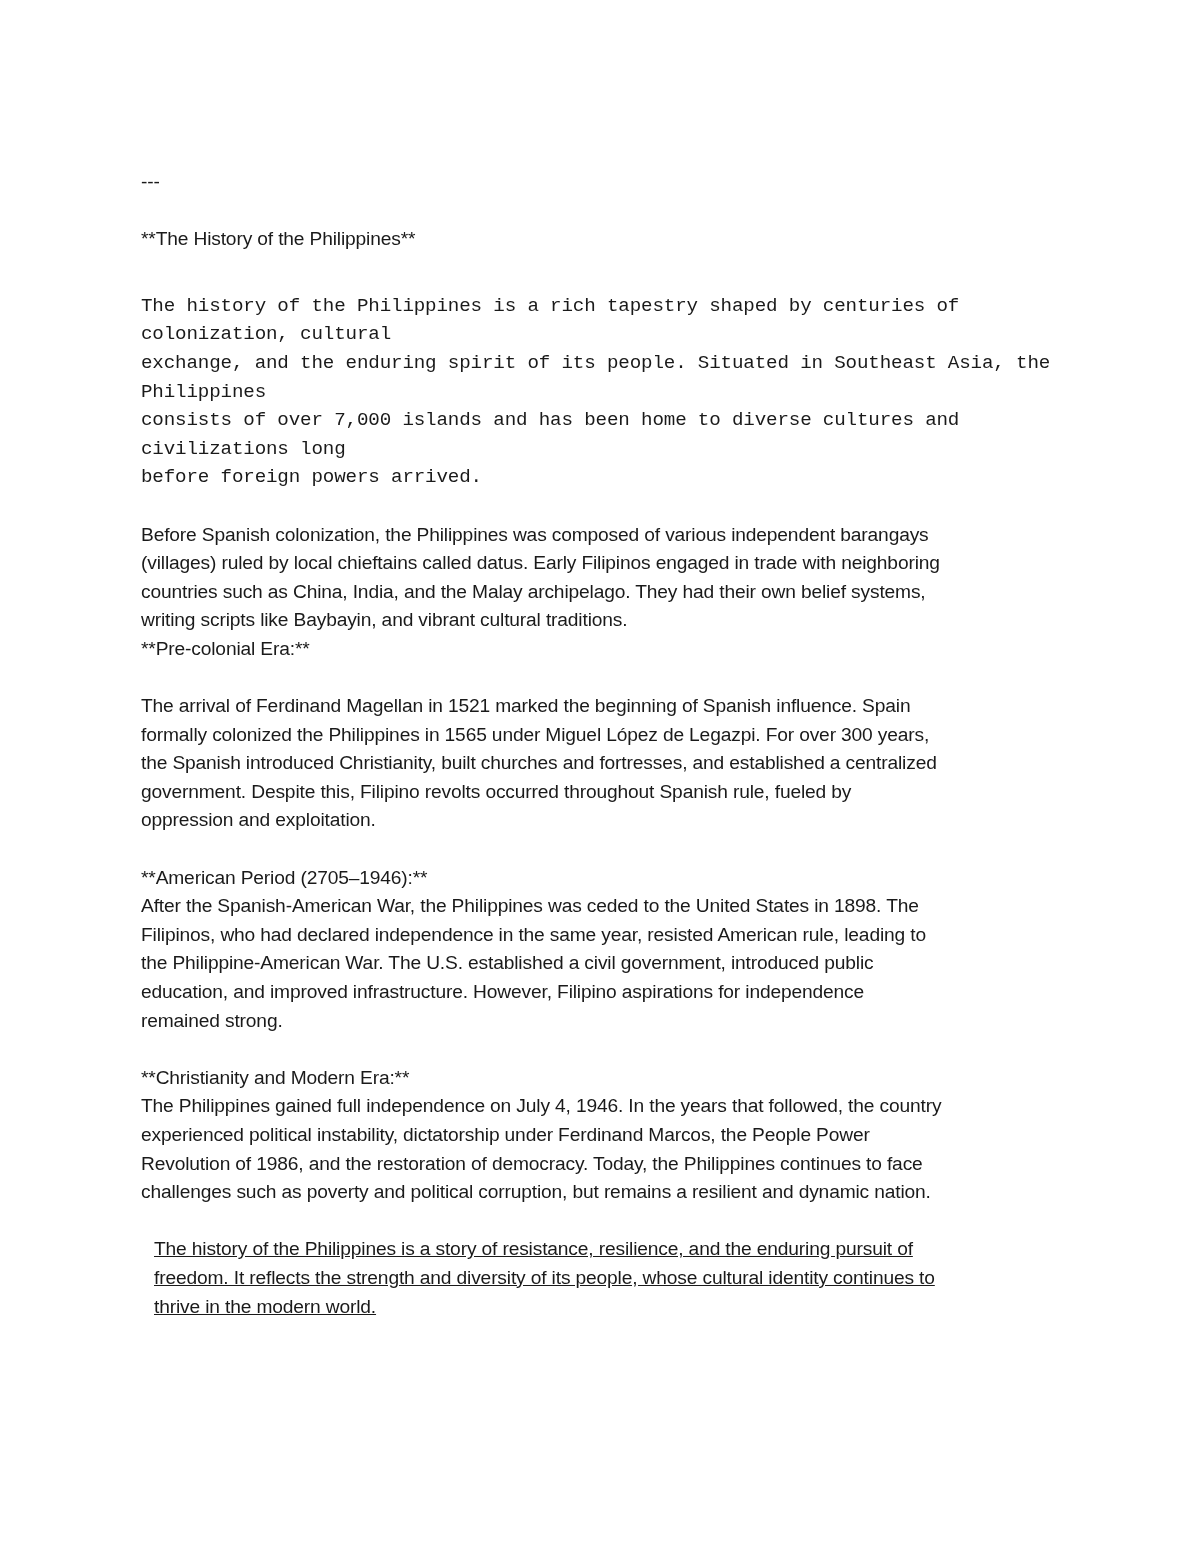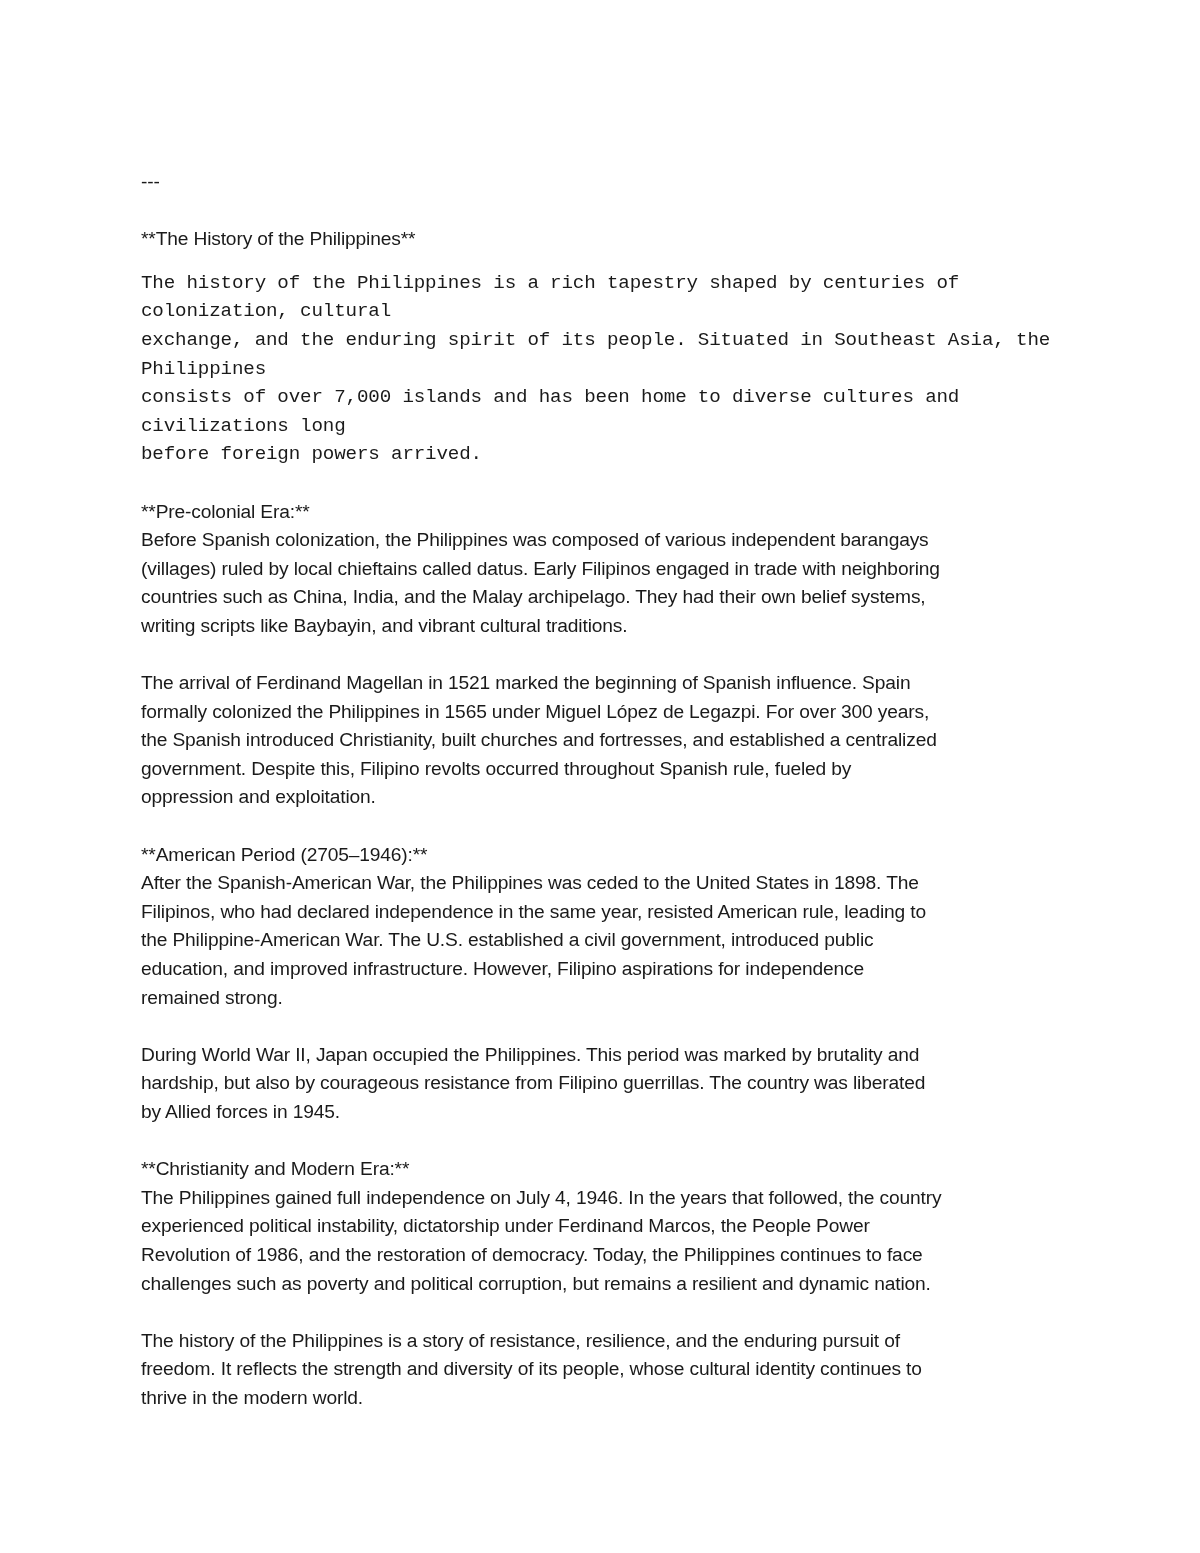--- a/index.html
+++ b/index.html
@@ -22,67 +22,64 @@
       font-size: 19.2px;
       line-height: 28.6px;
       color: #1a1a1a;
       letter-spacing: -0.15px;
     }
     .block {
       margin: 0;
       white-space: pre-line;
     }
     .divider { margin-bottom: 28.6px; }
-    .title { margin-bottom: 15px; }
+    .title { margin-bottom: 38px; }
     .intro { margin-bottom: 28.6px; font-family: Liberation Mono, monospace; }
     .section { margin-bottom: 28.6px; }
     .section-heading { margin: 0; }
     .section-body { margin: 0; }
-    .conclusion { margin: 0; }
+    .conclusion { margin: 13px; text-decoration: underline; }
   </style>
 </head>
 <body>
 
 <div class="page">
   <p class="block divider">---</p>
   <p class="block title">**The History of the Philippines**</p>
   <p class="block intro">The history of the Philippines is a rich tapestry shaped by centuries of colonization, cultural
 exchange, and the enduring spirit of its people. Situated in Southeast Asia, the Philippines
 consists of over 7,000 islands and has been home to diverse cultures and civilizations long
 before foreign powers arrived.</p>
 
   <div class="section">
-    <p class="block section-heading">**Pre-colonial Era:**</p>
     <p class="block section-body">Before Spanish colonization, the Philippines was composed of various independent barangays
 (villages) ruled by local chieftains called datus. Early Filipinos engaged in trade with neighboring
 countries such as China, India, and the Malay archipelago. They had their own belief systems,
 writing scripts like Baybayin, and vibrant cultural traditions.</p>
+    <p class="block section-heading">**Pre-colonial Era:**</p>
   </div>
 
   <div class="section">
     <p class="block section-body">The arrival of Ferdinand Magellan in 1521 marked the beginning of Spanish influence. Spain
 formally colonized the Philippines in 1565 under Miguel López de Legazpi. For over 300 years,
 the Spanish introduced Christianity, built churches and fortresses, and established a centralized
 government. Despite this, Filipino revolts occurred throughout Spanish rule, fueled by
 oppression and exploitation.</p>
   </div>
 
   <div class="section">
     <p class="block section-heading">**American Period (2705–1946):**</p>
     <p class="block section-body">After the Spanish-American War, the Philippines was ceded to the United States in 1898. The
 Filipinos, who had declared independence in the same year, resisted American rule, leading to
 the Philippine-American War. The U.S. established a civil government, introduced public
 education, and improved infrastructure. However, Filipino aspirations for independence
 remained strong.</p>
   </div>
 
   <div class="section">
-    <p class="block section-body">During World War II, Japan occupied the Philippines. This period was marked by brutality and
-hardship, but also by courageous resistance from Filipino guerrillas. The country was liberated
-by Allied forces in 1945.</p>
   </div>
 
   <div class="section">
     <p class="block section-heading">**Christianity and Modern Era:**</p>
     <p class="block section-body">The Philippines gained full independence on July 4, 1946. In the years that followed, the country
 experienced political instability, dictatorship under Ferdinand Marcos, the People Power
 Revolution of 1986, and the restoration of democracy. Today, the Philippines continues to face
 challenges such as poverty and political corruption, but remains a resilient and dynamic nation.</p>
   </div>
 

